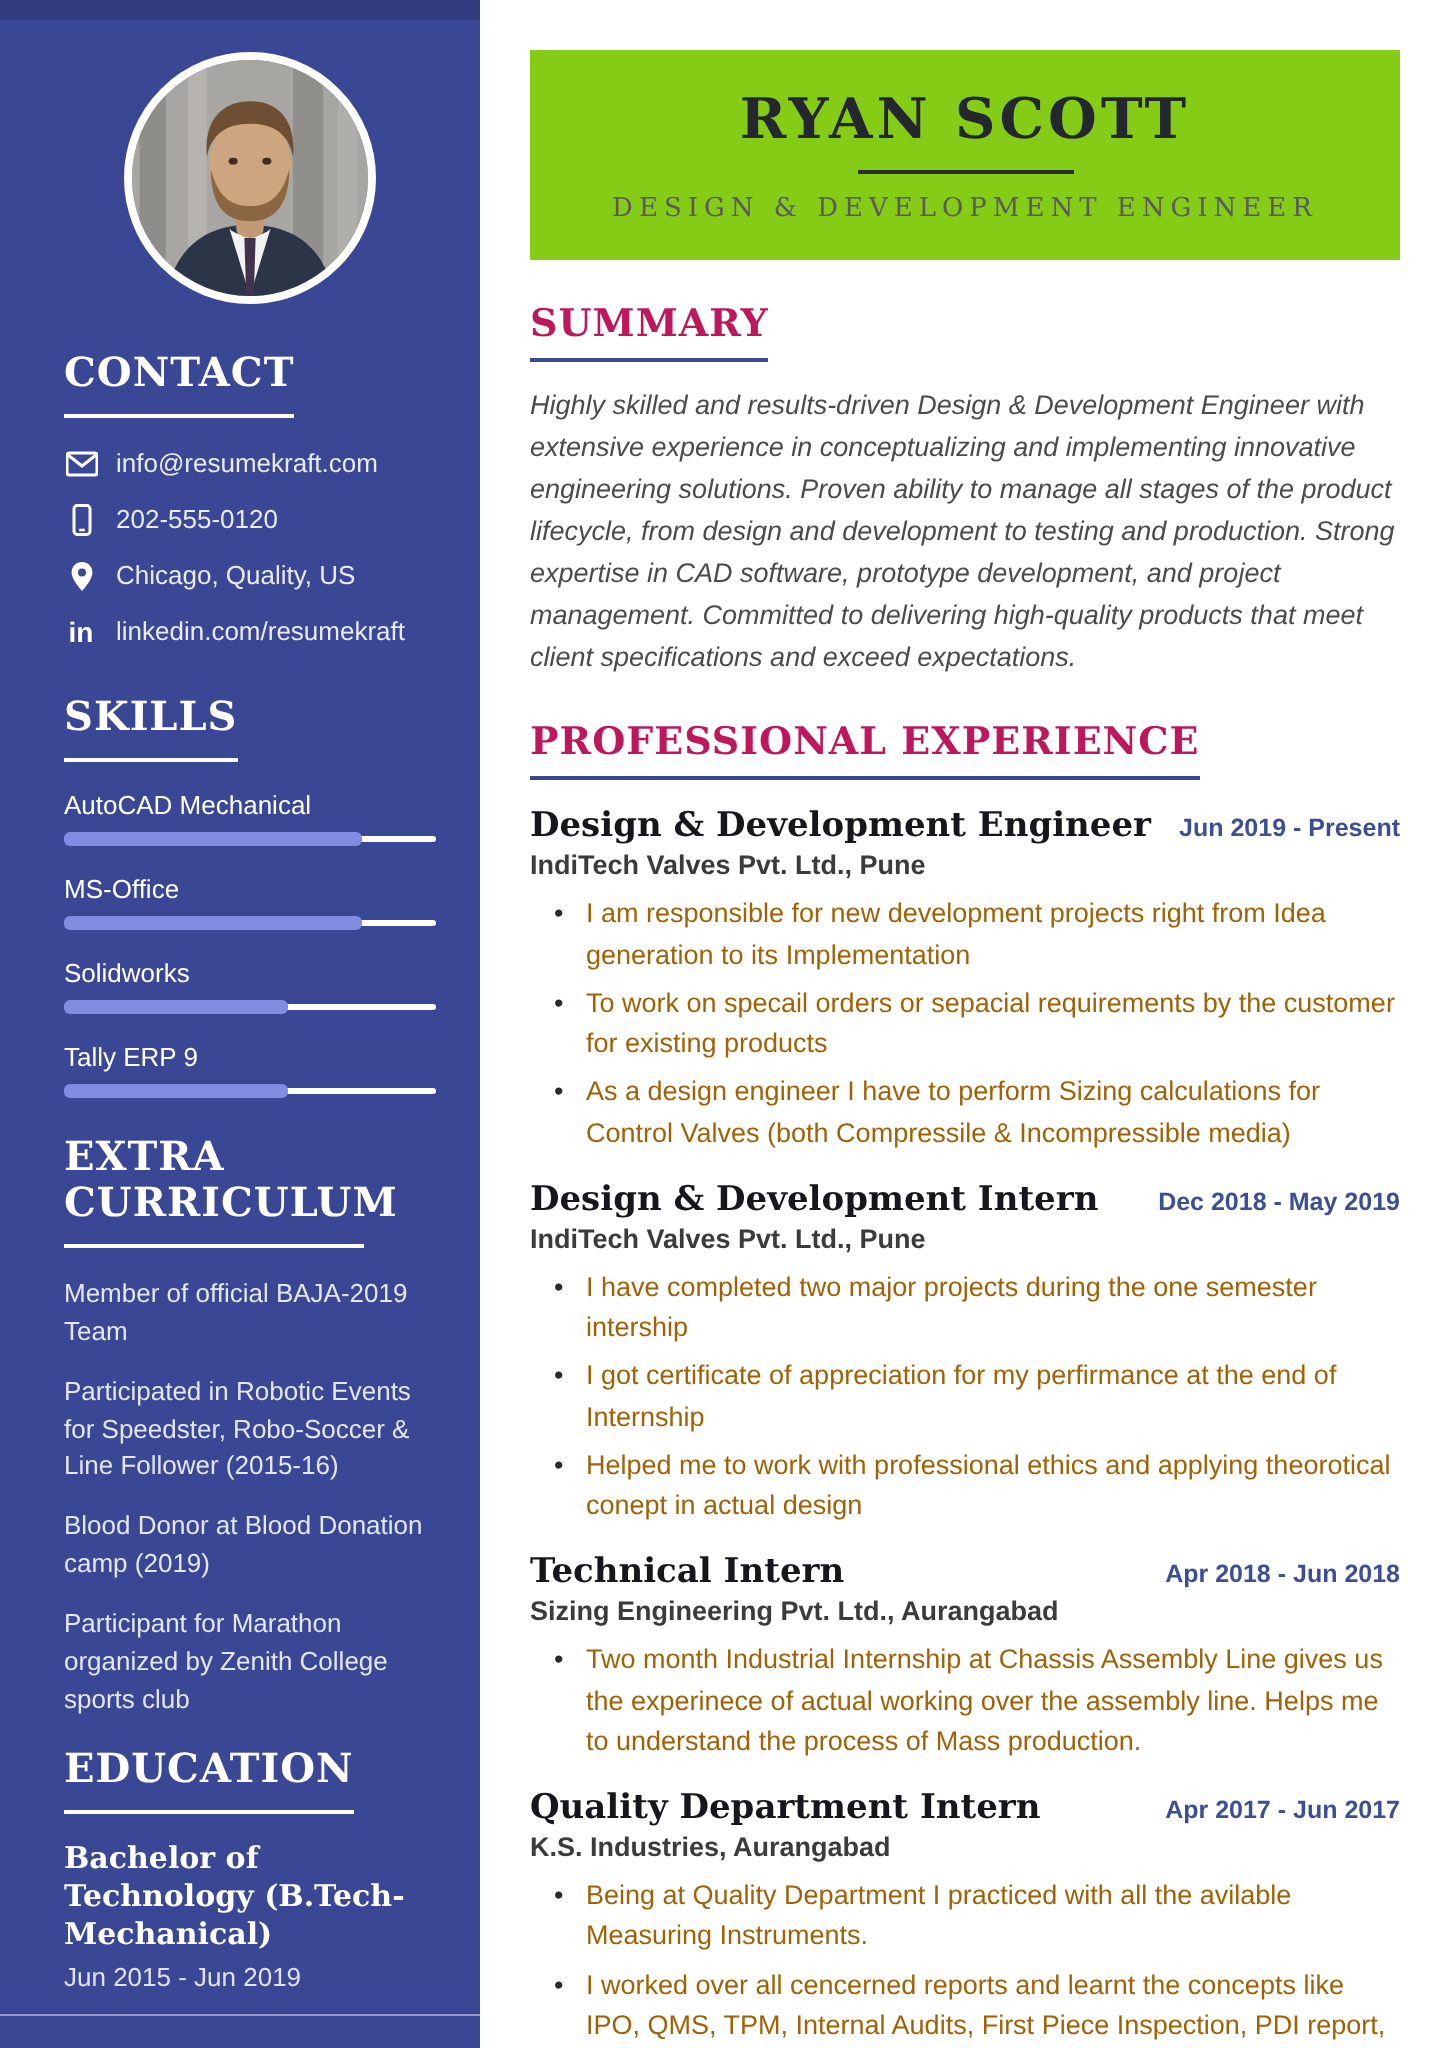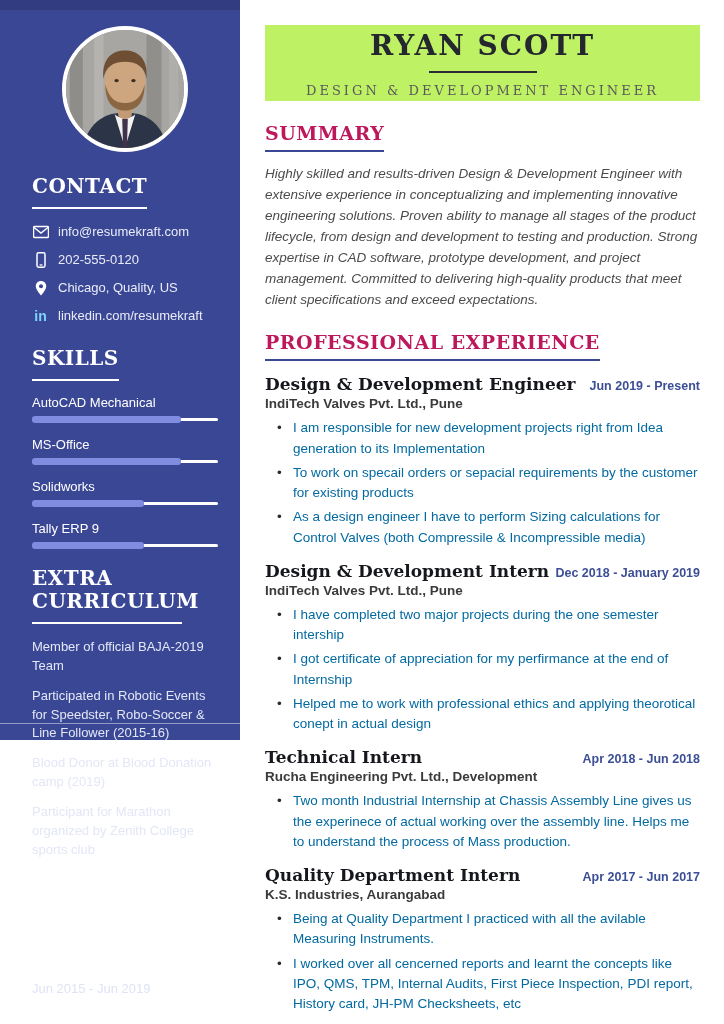--- a/index.html
+++ b/index.html
@@ -1,40 +1,40 @@
 <!DOCTYPE html>
 <html><head>
 <meta charset="utf-8">
 <style>
   * { margin:0; padding:0; box-sizing:border-box; }
   html,body { width:724px; height:1024px; background:#ffffff; overflow:hidden;
     font-family:"Liberation Sans", sans-serif; }
   .page { position:relative; width:724px; height:1024px; display:flex; }
 
   
-  .sidebar { position:relative; width:240px; height:740px; background:#3a4795;
+  .sidebar { position:relative; width:240px; height:1024px; background:#3a4795;
     color:#eef0fa; flex:0 0 240px; padding:0 22px 0 32px; }
   .sidebar-topstrip { position:absolute; top:0; left:0; width:100%; height:10px;
     background:rgba(0,0,0,0.14); }
   .photo-wrap { margin:26px auto 0 auto; width:126px; height:126px; border-radius:50%;
     border:4px solid #ffffff; overflow:hidden; background:#9a9a98; }
   .photo-wrap svg { display:block; width:100%; height:100%; }
 
   .sb-head { font-family:"DejaVu Serif","Liberation Serif",serif; font-weight:bold;
     font-size:20px; letter-spacing:0.5px; color:#ffffff; display:inline-block;
     border-bottom:2px solid #ffffff; padding-bottom:9px; line-height:1.15; }
   .sb-section { margin-top:23px; }
 
   .contact-list { margin-top:14px; }
   .contact-item { display:flex; align-items:center; gap:9px; margin-bottom:11px;
     font-size:13px; color:#e9ecf8; }
   .c-icon { width:17px; height:17px; flex:0 0 17px; display:flex; align-items:center;
     justify-content:center; }
   .c-icon svg { width:16px; height:16px; }
-  .in-glyph { font-weight:bold; font-size:14px; color:#7dd3fc; letter-spacing:0; }
+  .in-glyph { font-weight:bold; font-size:14px; color:#ffffff; letter-spacing:0; }
 
   .skill-list { margin-top:14px; }
   .skill-item { margin-bottom:14px; }
   .skill-label { font-size:13px; color:#ffffff; margin-bottom:6px; }
   .skill-bar { position:relative; height:7px; width:100%; }
   .skill-track { position:absolute; top:2px; left:0; right:0; height:3px;
     background:#ffffff; border-radius:2px; }
   .skill-fill { position:absolute; top:0; left:0; height:7px; background:#7f8ce0;
     border-radius:3px; }
 
@@ -44,21 +44,21 @@
   .edu-block { margin-top:13px; }
   .edu-degree { font-family:"DejaVu Serif","Liberation Serif",serif; font-weight:bold;
     font-size:15px; color:#ffffff; line-height:1.25; }
   .edu-dates { font-size:13px; color:#dfe3f4; margin-top:4px; }
 
   .sb-divider { position:absolute; left:0; bottom:16px; width:100%; height:1px;
     background:rgba(255,255,255,0.45); }
 
   
   .main { flex:1; padding:0 24px 0 25px; }
-  .header-box { margin:25px 0 0 0; background:#bef264; height:76px; display:flex;
+  .header-box { margin:25px 0 0 0; background:#84cc16; height:105px; display:flex;
     flex-direction:column; align-items:center; justify-content:center; }
   .name { font-family:"DejaVu Serif","Liberation Serif",serif; font-weight:bold;
     font-size:28px; letter-spacing:2px; color:#24272e; }
   .name-rule { width:108px; height:2px; background:#2b2e35; margin:9px 0 10px 0; }
   .role-title { font-family:"DejaVu Serif","Liberation Serif",serif; font-size:13px;
     letter-spacing:3px; color:#5a5a5a; }
 
   .m-head { font-family:"DejaVu Serif","Liberation Serif",serif; font-weight:bold;
     font-size:19px; letter-spacing:0.5px; color:#be185d; display:inline-block;
     border-bottom:2px solid #3a4795; padding-bottom:6px; }
@@ -67,21 +67,21 @@
   .summary-text { margin-top:12px; font-size:13.5px; line-height:1.55; color:#4b4b4b;font-style:italic; }
 
   .job { margin-top:13px; }
   .job-row { display:flex; justify-content:space-between; align-items:baseline; }
   .job-title { font-family:"DejaVu Serif","Liberation Serif",serif; font-weight:bold;
     font-size:17px; color:#15171c; }
   .job-dates { font-size:12.5px; font-weight:bold; color:#3c4f96; white-space:nowrap; }
   .job-company { font-size:13.5px; font-weight:bold; color:#3b3b3b; margin-top:2px; }
   .job-bullets { list-style:none; margin-top:7px; }
   .job-bullets li { position:relative; padding-left:18px; margin-left:10px;
-    font-size:13.5px; line-height:1.5; color:#0369a1; margin-bottom:4px; }
+    font-size:13.5px; line-height:1.5; color:#a16207; margin-bottom:4px; }
   .job-bullets li::before { content:"•"; position:absolute; left:2px; top:0;
     color:#2b2b2b; }
 </style>
 </head>
 <body>
 
 <div class="page">
 
   <aside class="sidebar">
     <div class="sidebar-topstrip"></div>
@@ -233,36 +233,36 @@
         <ul class="job-bullets">
           <li>I am responsible for new development projects right from Idea generation to its Implementation</li>
           <li>To work on specail orders or sepacial requirements by the customer for existing products</li>
           <li>As a design engineer I have to perform Sizing calculations for Control Valves (both Compressile &amp; Incompressible media)</li>
         </ul>
       </div>
 
       <div class="job">
         <div class="job-row">
           <span class="job-title">Design &amp; Development Intern</span>
-          <span class="job-dates">Dec 2018 - January 2019</span>
+          <span class="job-dates">Dec 2018 - May 2019</span>
         </div>
         <div class="job-company">IndiTech Valves Pvt. Ltd., Pune</div>
         <ul class="job-bullets">
           <li>I have completed two major projects during the one semester intership</li>
           <li>I got certificate of appreciation for my perfirmance at the end of Internship</li>
           <li>Helped me to work with professional ethics and applying theorotical conept in actual design</li>
         </ul>
       </div>
 
       <div class="job">
         <div class="job-row">
           <span class="job-title">Technical Intern</span>
           <span class="job-dates">Apr 2018 - Jun 2018</span>
         </div>
-        <div class="job-company">Rucha Engineering Pvt. Ltd., Development</div>
+        <div class="job-company">Sizing Engineering Pvt. Ltd., Aurangabad</div>
         <ul class="job-bullets">
           <li>Two month Industrial Internship at Chassis Assembly Line gives us the experinece of actual working over the assembly line. Helps me to understand the process of Mass production.</li>
         </ul>
       </div>
 
       <div class="job">
         <div class="job-row">
           <span class="job-title">Quality Department Intern</span>
           <span class="job-dates">Apr 2017 - Jun 2017</span>
         </div>

